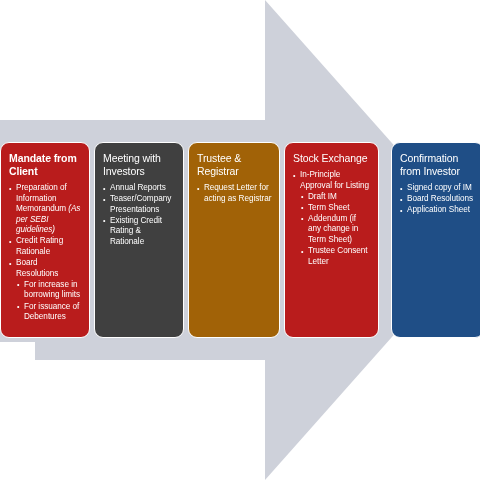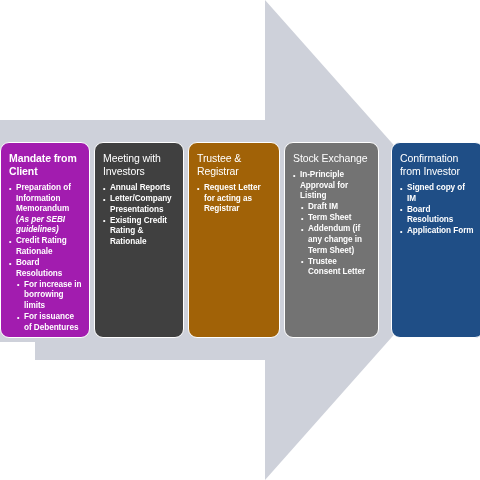--- a/index.html
+++ b/index.html
@@ -66,21 +66,20 @@
     margin: 0 0 5px 0;
     letter-spacing: -0.1px;
     color: #ffffff;
   }
   .stage-title.bold { font-weight: bold; }
 
   .bullets {
     list-style: none;
     margin: 0;
     padding: 0;
-    font-weight: bold;
   }
   .bullets li {
     position: relative;
     font-size: 8.2px;
     line-height: 10.6px;
     padding-left: 7px;
     margin-bottom: 0.5px;
     color: #ffffff;
     letter-spacing: -0.05px;
   }
@@ -110,61 +109,61 @@
 
   <div id="arrow-layer">
     <svg width="480" height="480" viewBox="0 0 480 480">
       <polygon id="block-arrow" points="0,120 265,120 265,0 478,240 265,480 265,360 0,360" fill="#ced1da"></polygon>
       <rect x="0" y="342" width="35" height="20" fill="#ffffff"></rect>
     </svg>
   </div>
 
   <div id="stage-row">
 
-    <div class="stage-box b1" style="background: #a21caf; color: rgb(255, 255, 255); border-color: rgb(255, 255, 255);">
+    <div class="stage-box b1" style="background: #b91c1c; color: rgb(255, 255, 255); border-color: rgb(255, 255, 255);">
       <div class="stage-title bold">Mandate from Client</div>
       <ul class="bullets">
         <li><span>Preparation of Information Memorandum </span><span class="it">(As per SEBI guidelines)</span></li>
         <li>Credit Rating Rationale</li>
         <li>Board Resolutions</li>
         <li class="sub">For increase in borrowing limits</li>
         <li class="sub">For issuance of Debentures</li>
       </ul>
     </div>
 
     <div class="stage-box b2" style="background: #404040; color: rgb(255, 255, 255); border-color: rgb(255, 255, 255);">
       <div class="stage-title">Meeting with Investors</div>
       <ul class="bullets">
         <li>Annual Reports</li>
-        <li>Letter/Company Presentations</li>
+        <li>Teaser/Company Presentations</li>
         <li>Existing Credit Rating &amp; Rationale</li>
       </ul>
     </div>
 
     <div class="stage-box b3" style="background: #a16207; color: rgb(255, 255, 255); border-color: rgb(255, 255, 255);">
       <div class="stage-title">Trustee &amp; Registrar</div>
       <ul class="bullets">
         <li>Request Letter for acting as Registrar</li>
       </ul>
     </div>
 
-    <div class="stage-box b4" style="background: #737373; color: rgb(255, 255, 255); border-color: rgb(255, 255, 255);">
+    <div class="stage-box b4" style="background: #b91c1c; color: rgb(255, 255, 255); border-color: rgb(255, 255, 255);">
       <div class="stage-title">Stock Exchange</div>
       <ul class="bullets">
         <li>In-Principle Approval for Listing</li>
         <li class="sub">Draft IM</li>
         <li class="sub">Term Sheet</li>
         <li class="sub">Addendum (if any change in Term Sheet)</li>
         <li class="sub">Trustee Consent Letter</li>
       </ul>
     </div>
 
     <div class="stage-box b5" style="background: rgb(31, 78, 134); color: rgb(255, 255, 255); border-color: rgb(255, 255, 255);">
       <div class="stage-title">Confirmation from Investor</div>
       <ul class="bullets">
         <li>Signed copy of IM</li>
         <li>Board Resolutions</li>
-        <li>Application Form</li>
+        <li>Application Sheet</li>
       </ul>
     </div>
 
   </div>
 </div>
 
 </body></html>

